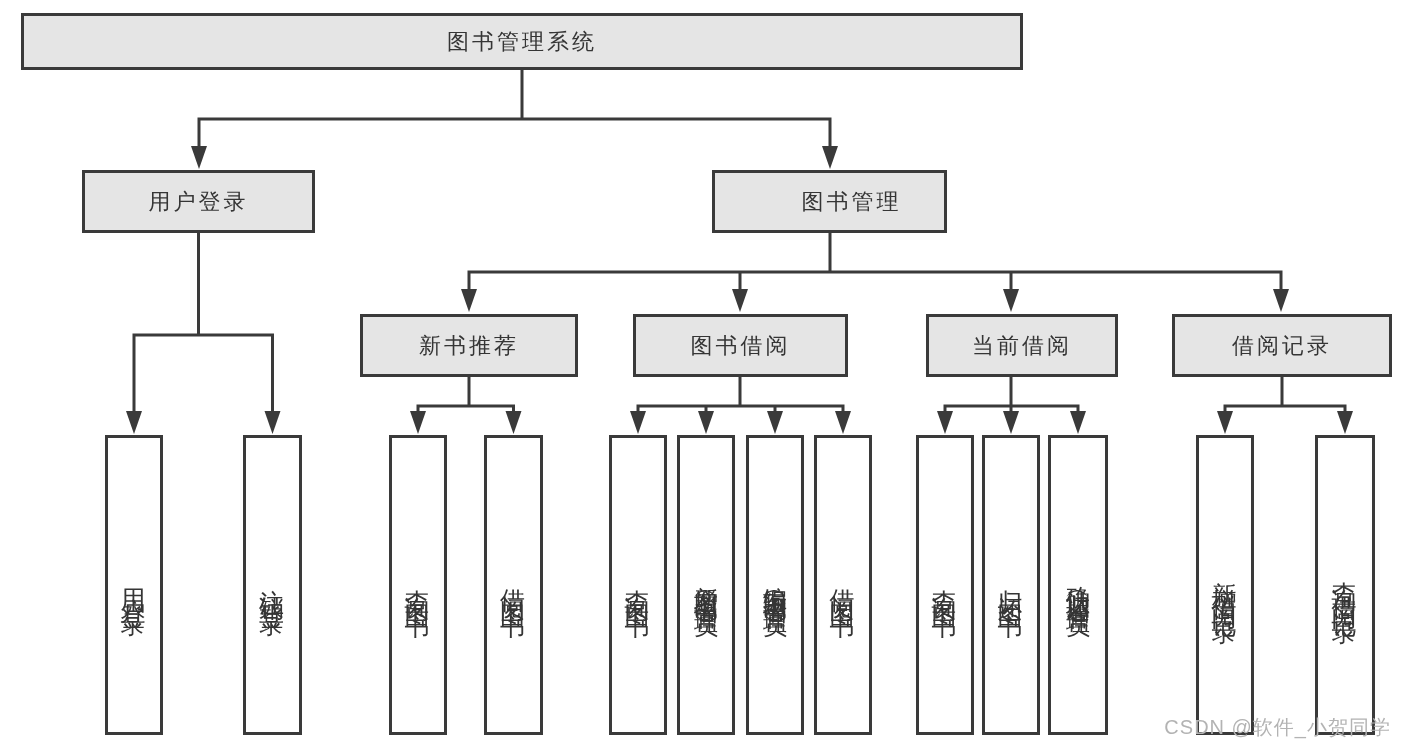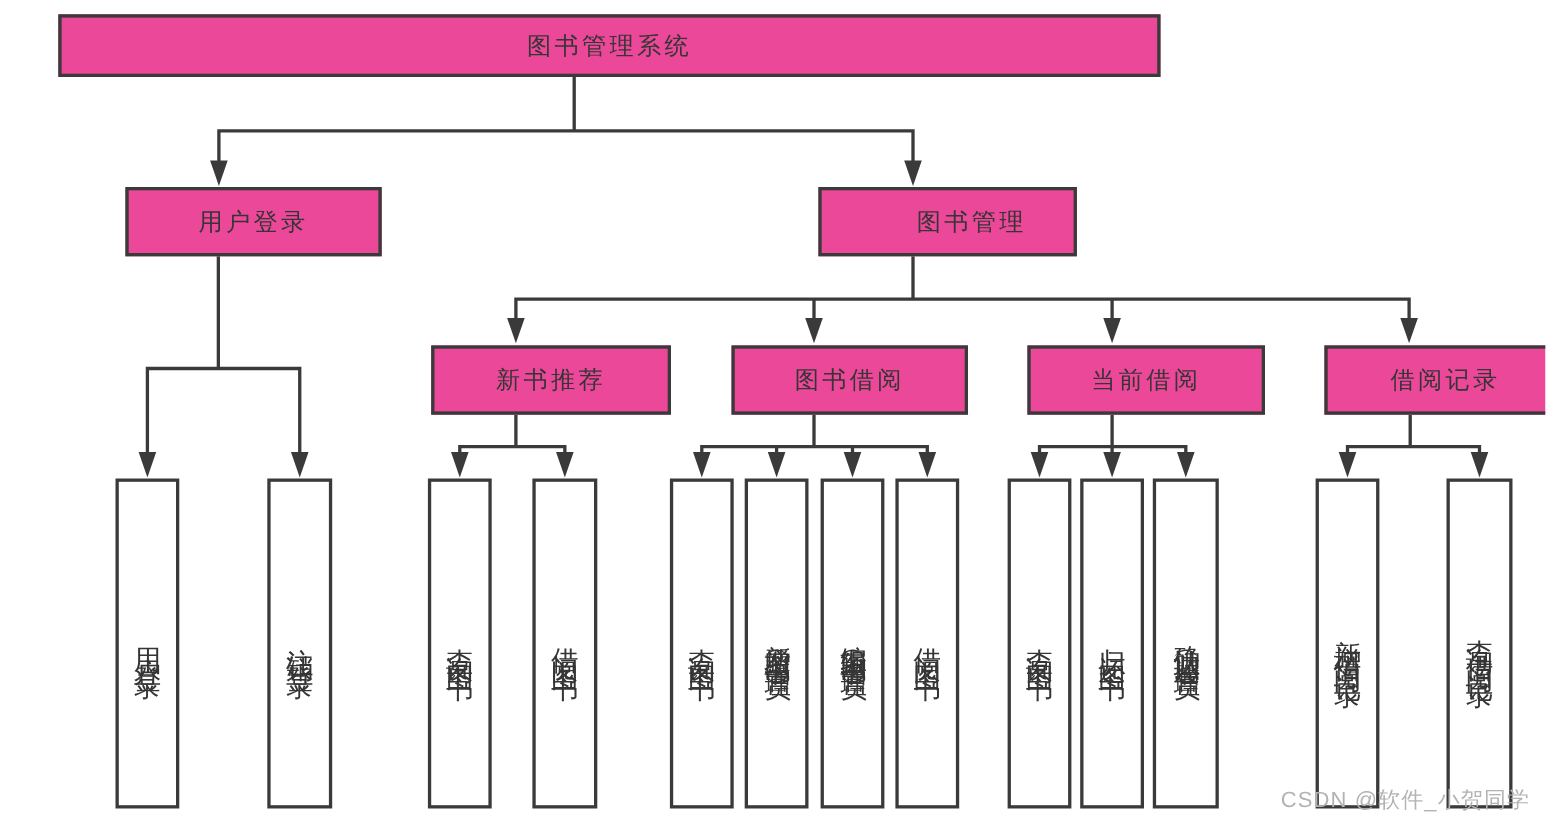--- a/index.html
+++ b/index.html
@@ -26,29 +26,28 @@
     stroke-width: 3;
     fill: none;
   }
   .wires polygon {
     fill: #3a3a3a;
     stroke: none;
   }
   .node {
     position: absolute;
     border: 3px solid #3a3a3a;
-    background: #ec4899;
+    background: #e5e5e5;
     display: flex;
     align-items: center;
     justify-content: center;
     font-size: 22px;
     letter-spacing: 3px;
     color: #353535;
     white-space: nowrap;
-    margin-left: 32px;
   }
   .node.root { font-size: 22px; }
   .leaf {
     position: absolute;
     top: 435px;
     height: 300px;
     border: 3px solid #3a3a3a;
     background: #ffffff;
     display: flex;
     align-items: center;
@@ -115,21 +114,21 @@
     <polygon points="1337,411 1353,411 1345,434"></polygon>
   </svg>
 
   <div class="node root" style="left:21px; top:13px; width:1002px; height:57px;">图书管理系统</div>
 
   <div class="node" style="left:82px; top:170px; width:233px; height:63px;">用户登录</div>
   <div class="node" style="left:712px; top:170px; width:235px; height:63px;padding-left:44px;">图书管理</div>
 
   <div class="node" style="left:360px; top:314px; width:218px; height:63px;">新书推荐</div>
   <div class="node" style="left:633px; top:314px; width:215px; height:63px;">图书借阅</div>
-  <div class="node" style="left:902px; top:314px; width:216px; height:63px;">当前借阅</div>
+  <div class="node" style="left:926px; top:314px; width:192px; height:63px;">当前借阅</div>
   <div class="node" style="left:1172px; top:314px; width:220px; height:63px;">借阅记录</div>
 
   <div class="leaf" style="left:105px; width:58px;">用户登录</div>
   <div class="leaf" style="left:243px; width:59px;">注销登录</div>
   <div class="leaf" style="left:389px; width:58px;">查询图书</div>
   <div class="leaf" style="left:484px; width:59px;">借阅图书</div>
   <div class="leaf" style="left:609px; width:58px;">查询图书</div>
   <div class="leaf long" style="left:677px; width:58px;">新增图书（管理员）</div>
   <div class="leaf long" style="left:746px; width:58px;">编辑图书（管理员）</div>
   <div class="leaf" style="left:814px; width:58px;">借阅图书</div>

